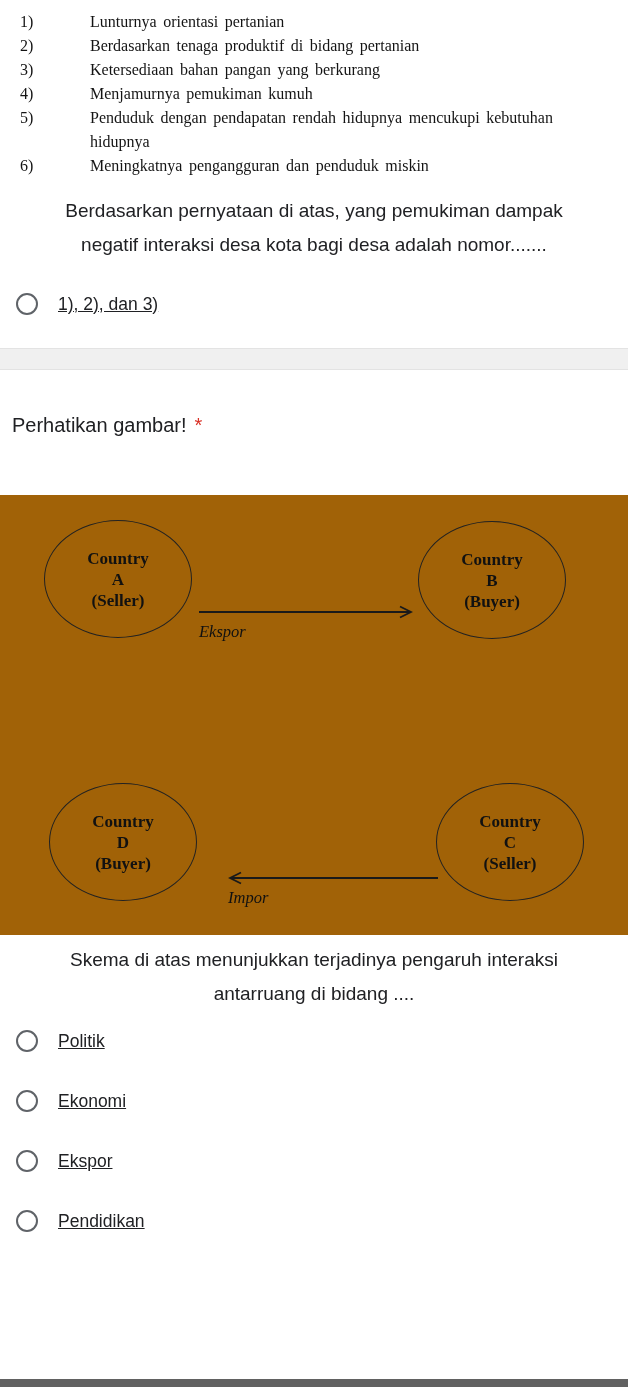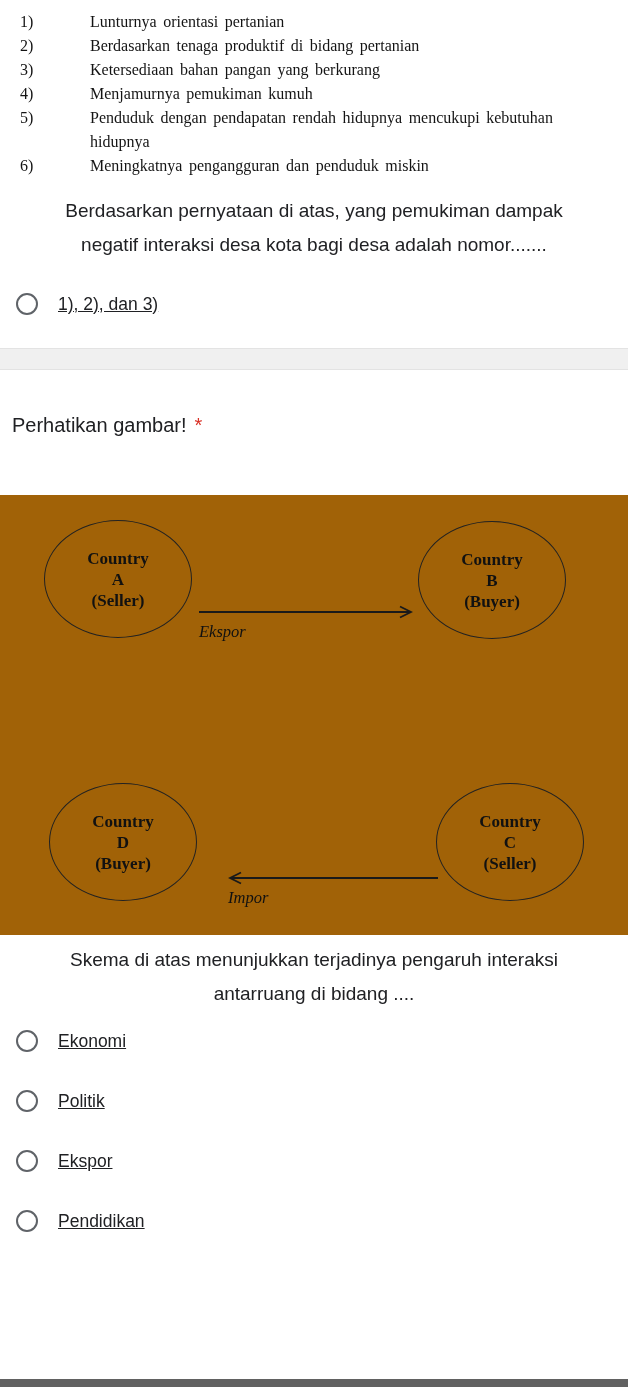--- a/index.html
+++ b/index.html
@@ -189,28 +189,28 @@
         <span>(Seller)</span>
       </div>
 
     </div>
 
     <p class="prompt">Skema di atas menunjukkan terjadinya pengaruh interaksi antarruang di bidang ....</p>
 
     <div class="options">
       <div class="option">
         <span class="radio"></span>
+        <span class="option-label">Politik</span>
+      </div>
+      <div class="option">
+        <span class="radio"></span>
         <span class="option-label">Ekonomi</span>
       </div>
       <div class="option">
         <span class="radio"></span>
-        <span class="option-label">Politik</span>
-      </div>
-      <div class="option">
-        <span class="radio"></span>
         <span class="option-label">Ekspor</span>
       </div>
       <div class="option">
         <span class="radio"></span>
         <span class="option-label">Pendidikan</span>
       </div>
     </div>
 
   </section>
 

